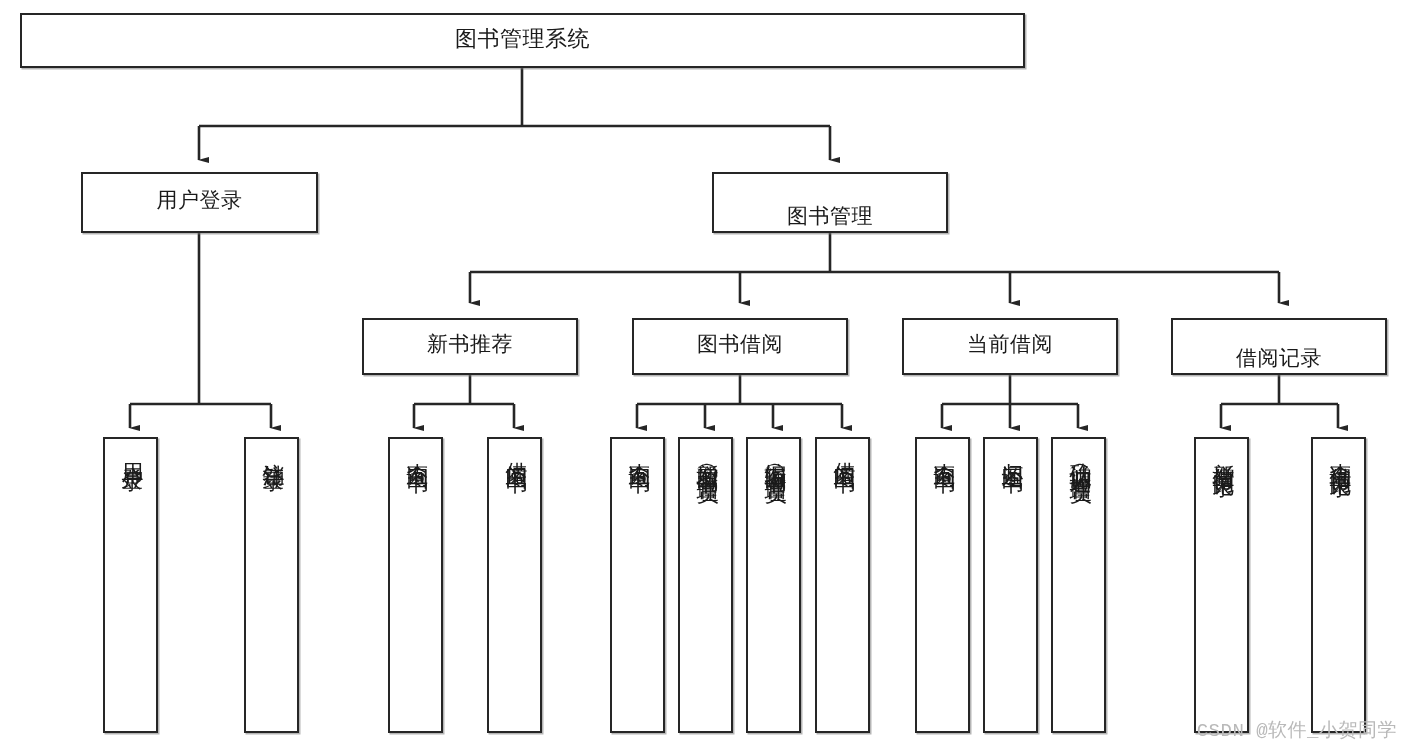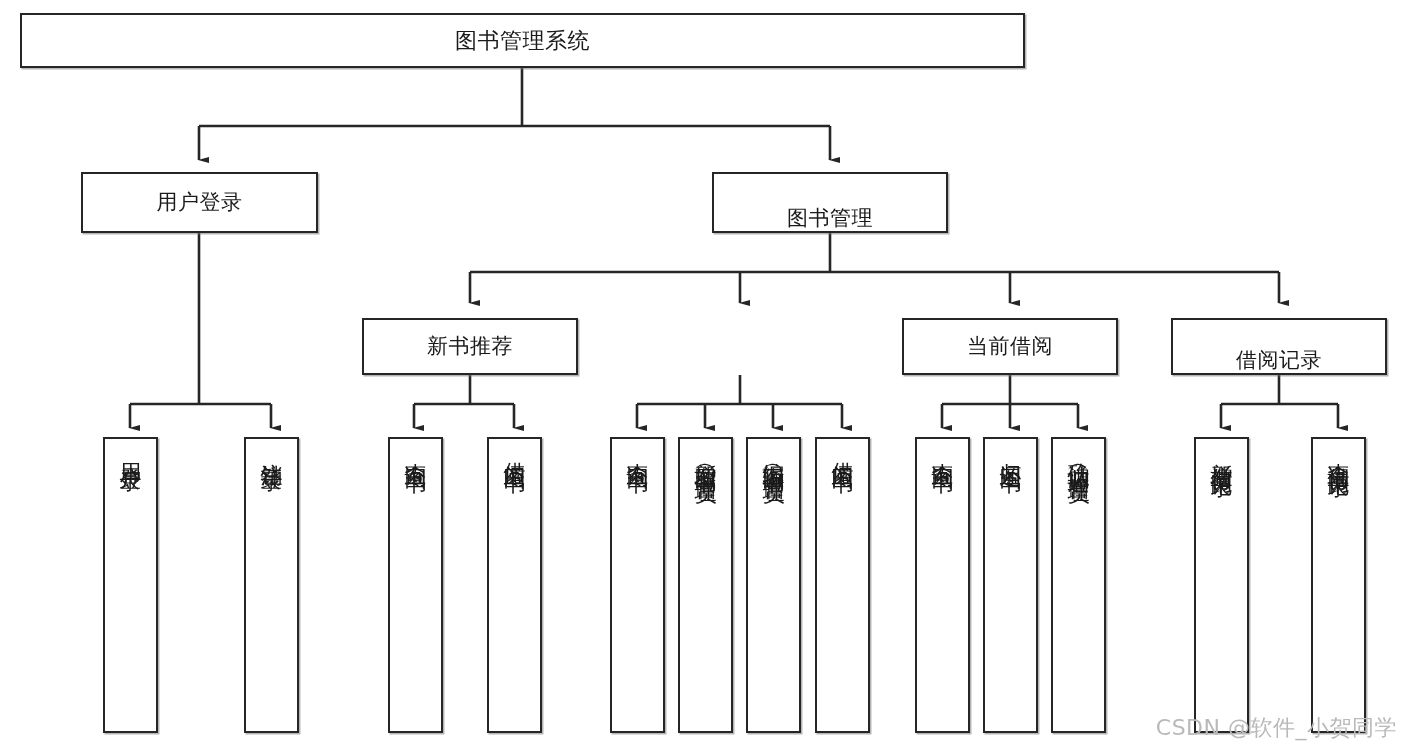--- a/index.html
+++ b/index.html
@@ -4,20 +4,21 @@
 <title>图书管理系统 功能结构图</title>
 <style>
   html,body{margin:0;padding:0;background:#ffffff;}
   body{font-family:"DejaVu Sans","Liberation Sans",sans-serif;}
   #canvas{
     position:relative;
     width:1405px;
     height:747px;
     background:#ffffff;
     overflow:hidden;
+    font-family:Liberation Mono, monospace;
   }
   svg#wires{
     position:absolute;
     left:0;top:0;
     width:1405px;height:747px;
     pointer-events:none;
   }
   .node{
     position:absolute;
     box-sizing:border-box;
@@ -51,21 +52,21 @@
     text-orientation:upright;
     font-size:22px;
     letter-spacing:3px;
     line-height:1;
     white-space:nowrap;
   }
   .watermark{
     position:absolute;
     right:8px;
     bottom:4px;
-    font-size:22px;
+    font-size:19px;
     color:#b9b9b9;
     white-space:nowrap;
     letter-spacing:.5px;
   }
 </style>
 </head>
 <body>
 
 <div id="canvas">
 
@@ -126,20 +127,23 @@
   <div class="node h" style="left:81px;top:172px;width:237px;height:61px;">
     <span class="lbl">用户登录</span>
   </div>
   <div class="node h" style="left:712px;top:172px;width:236px;height:61px;align-items:flex-end;">
     <span class="lbl">图书管理</span>
   </div>
 
   <div class="node h" style="left:362px;top:318px;width:216px;height:57px;">
     <span class="lbl">新书推荐</span>
   </div>
+  <div class="node h" style="left:632px;top:318px;width:216px;height:57px;">
+    <span class="lbl">图书借阅</span>
+  </div>
   <div class="node h" style="left:902px;top:318px;width:216px;height:57px;">
     <span class="lbl">当前借阅</span>
   </div>
   <div class="node h" style="left:1171px;top:318px;width:216px;height:57px;align-items:flex-end;">
     <span class="lbl">借阅记录</span>
   </div>
 
   <div class="node v" style="left:103px;top:437px;width:55px;height:296px;">
     <span class="lbl">用户登录</span>
   </div>

